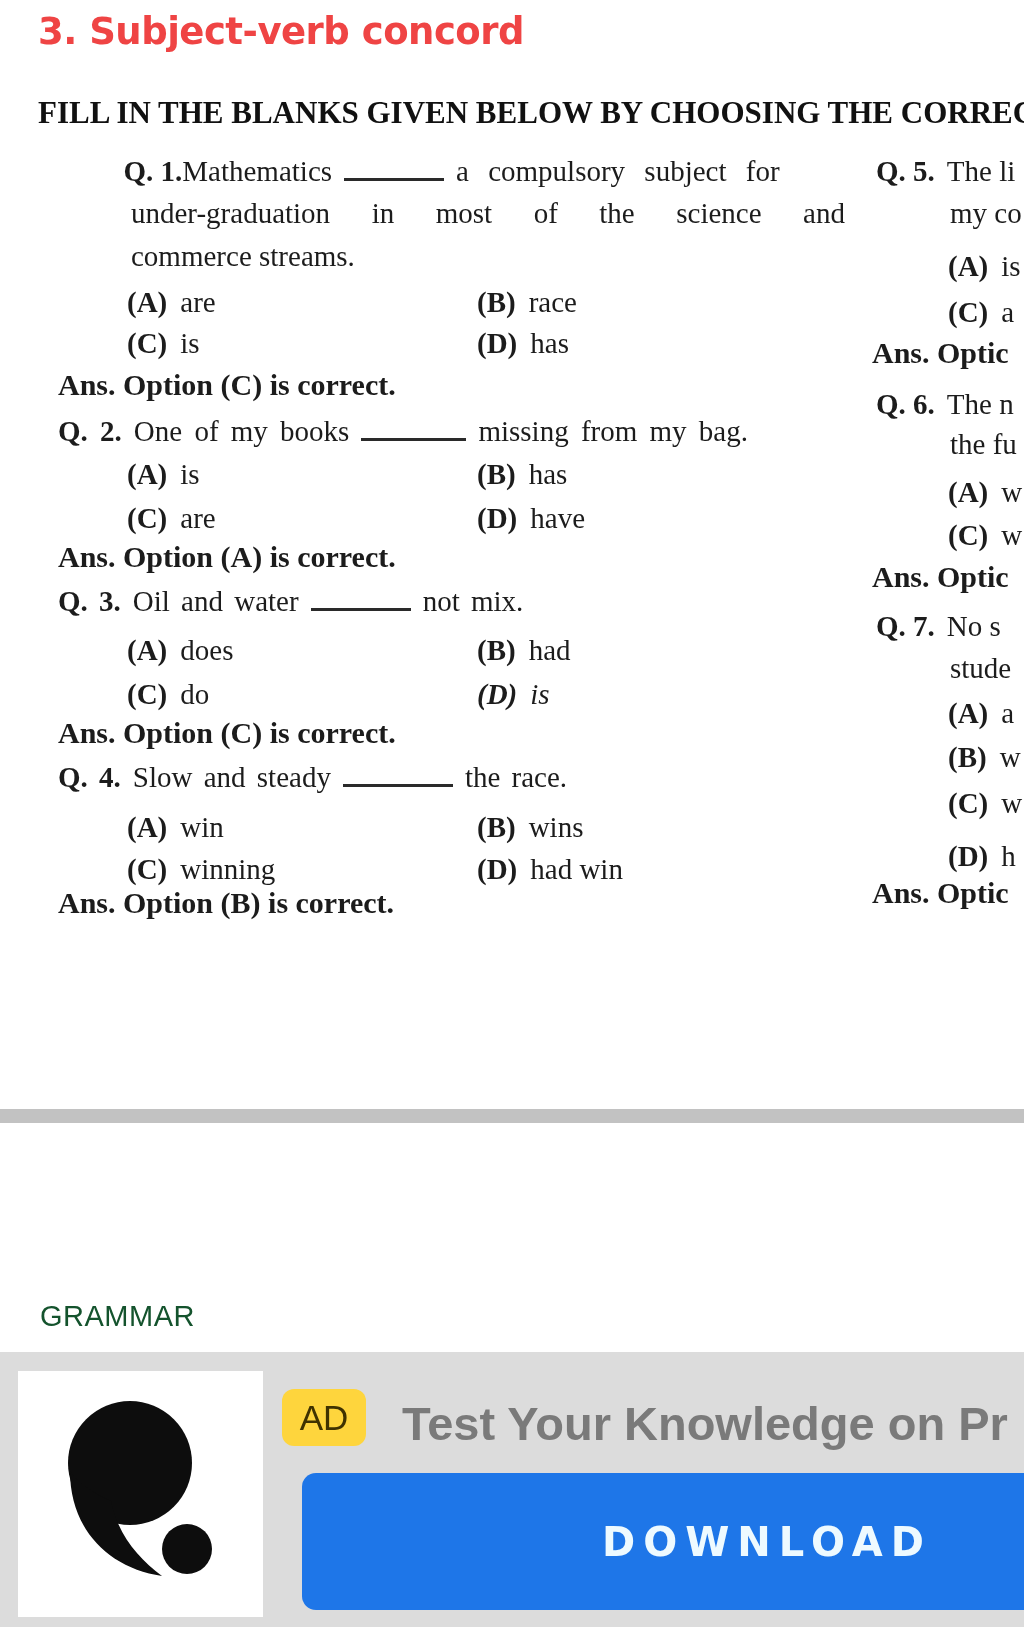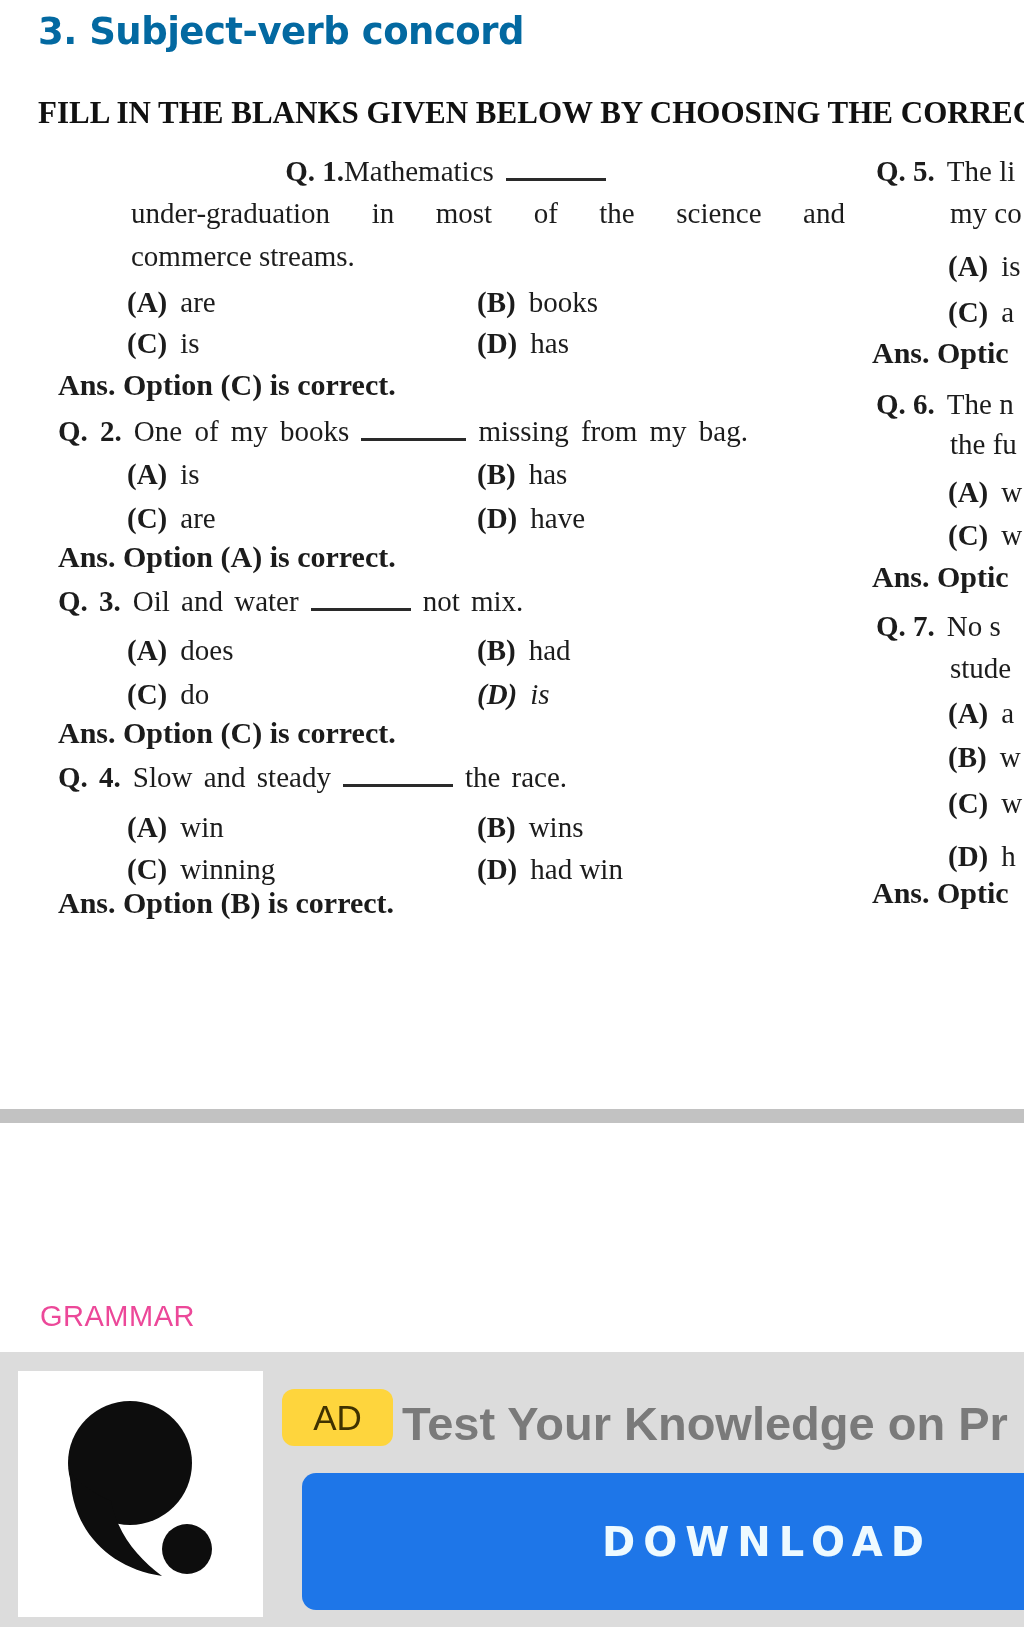--- a/index.html
+++ b/index.html
@@ -15,42 +15,42 @@
   html,body{margin:0;padding:0;}
   body{
     width:1024px;height:1627px;position:relative;overflow:hidden;
     background:#ffffff;font-family:"Liberation Serif", serif;color:var(--ink);
   }
   .abs{position:absolute;white-space:nowrap;}
   .doc{font-family:"Liberation Serif", serif;font-size:29px;line-height:1.15;}
   .b{font-weight:700;}
   .title{
     font-family:"DejaVu Sans", sans-serif;font-weight:700;font-size:37px;
-    letter-spacing:-0.5px;color:#0369a1;
+    letter-spacing:-0.5px;color:#ef4444;
   }
   .heading{
     font-family:"Liberation Serif", serif;font-weight:700;font-size:31px;color:#111;
   }
   .stem-flex{display:flex;justify-content:center;align-items:baseline;}
   .just{text-align:justify;text-align-last:justify;white-space:normal;}
   .blank{
     display:inline-block;height:20px;border-bottom:3px solid #2a2a2a;
     vertical-align:baseline;margin:0 12px;
   }
   .optword{margin-left:13px;}
   .ans{font-weight:700;font-size:30px;}
   .qlabel{font-weight:700;margin-right:12px;}
   .divider{position:absolute;left:0;width:1024px;height:14px;background:var(--divider);}
   .grammar{
-    font-family:"Liberation Sans", sans-serif;font-size:29px;color:#ec4899;letter-spacing:0.5px;
+    font-family:"Liberation Sans", sans-serif;font-size:29px;color:#14532d;letter-spacing:0.5px;
   }
   .ad-panel{position:absolute;left:0;top:1352px;width:1024px;height:275px;background:var(--ad-panel-bg);}
   .ad-card{position:absolute;left:18px;top:19px;width:245px;height:246px;background:#ffffff;}
   .ad-badge{
-    position:absolute;left:282px;top:37px;width:111px;height:57px;border-radius:12px;
+    position:absolute;left:282px;top:37px;width:84px;height:57px;border-radius:12px;
     background:var(--badge-bg);color:var(--badge-text);
     font-family:"Liberation Sans", sans-serif;font-size:35px;font-weight:500;
     display:flex;align-items:center;justify-content:center;
   }
   .ad-headline{
     position:absolute;left:402px;top:44px;
     font-family:"Liberation Sans", sans-serif;font-weight:700;font-size:47px;
     color:var(--headline-text);white-space:nowrap;
   }
   .ad-button{
@@ -67,29 +67,30 @@
 <body>
 
 <div class="abs title" style="left:38px;top:10px;">3. Subject-verb concord</div>
 
 <div class="abs heading" style="left:38px;top:95px;">FILL IN THE BLANKS GIVEN BELOW BY CHOOSING THE CORREC</div>
 
 <div class="abs doc stem-flex" style="left:58px;top:155px;width:787px;">
   <span class="b">Q. 1.</span>
   <span>Mathematics</span>
   <span class="blank" style="width:100px;margin-bottom:3px;"></span>
+  <span style="word-spacing:12px;">a compulsory subject for</span>
 </div>
 <div class="abs doc just" style="left:131px;top:197px;width:714px;">under-graduation in most of the science and</div>
 <div class="abs doc" style="left:131px;top:240px;">commerce streams.</div>
 
 <div class="abs doc" style="left:127px;top:286px;">
   <span class="b">(A)</span><span class="optword">are</span>
 </div>
 <div class="abs doc" style="left:477px;top:286px;">
-  <span class="b">(B)</span><span class="optword">books</span>
+  <span class="b">(B)</span><span class="optword">race</span>
 </div>
 <div class="abs doc" style="left:127px;top:327px;">
   <span class="b">(C)</span><span class="optword">is</span>
 </div>
 <div class="abs doc" style="left:477px;top:327px;">
   <span class="b">(D)</span><span class="optword">has</span>
 </div>
 <div class="abs doc ans" style="left:58px;top:368px;">Ans. Option (C) is correct.</div>
 
 <div class="abs doc" style="left:58px;top:415px;word-spacing:5px;">

